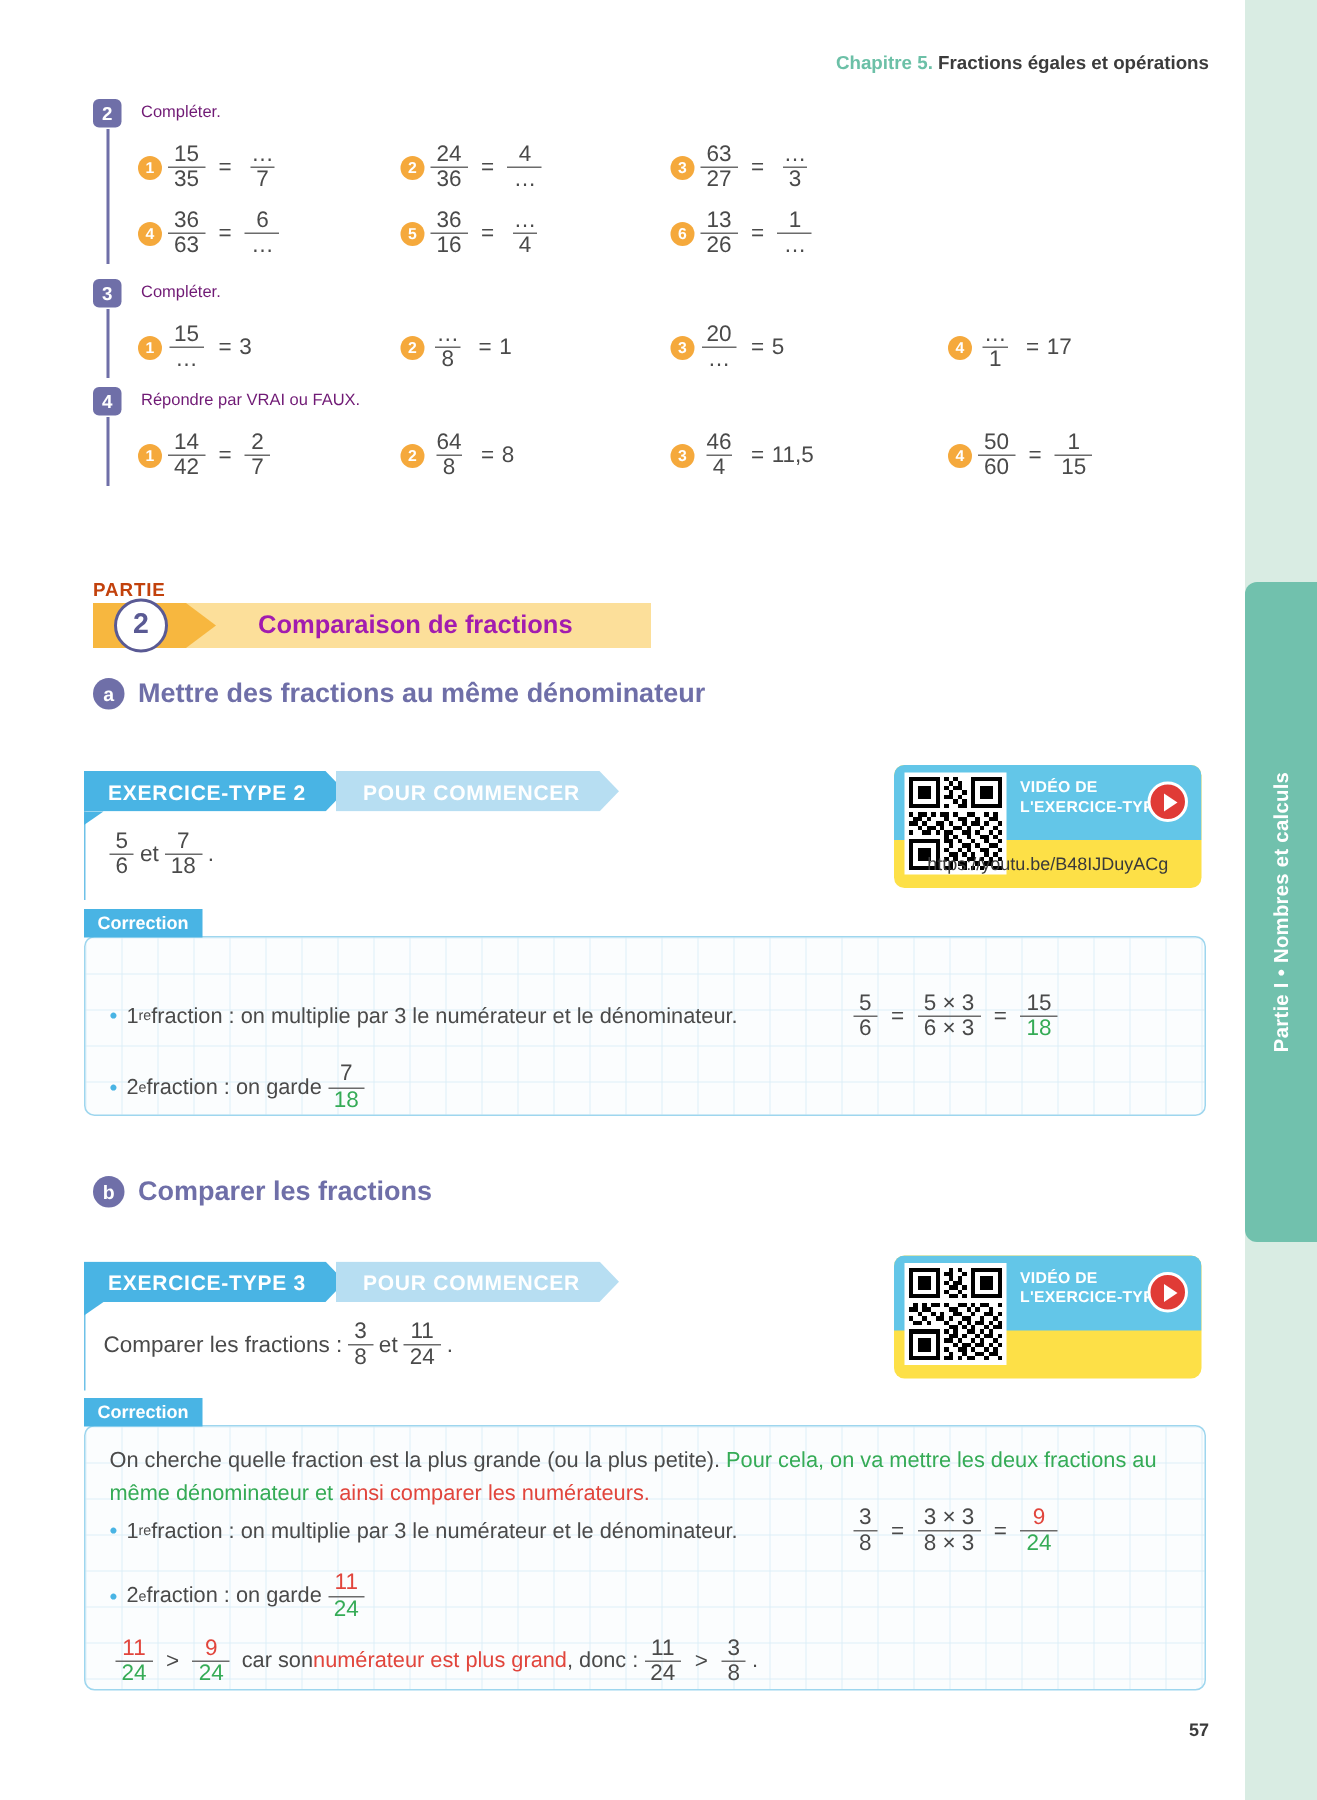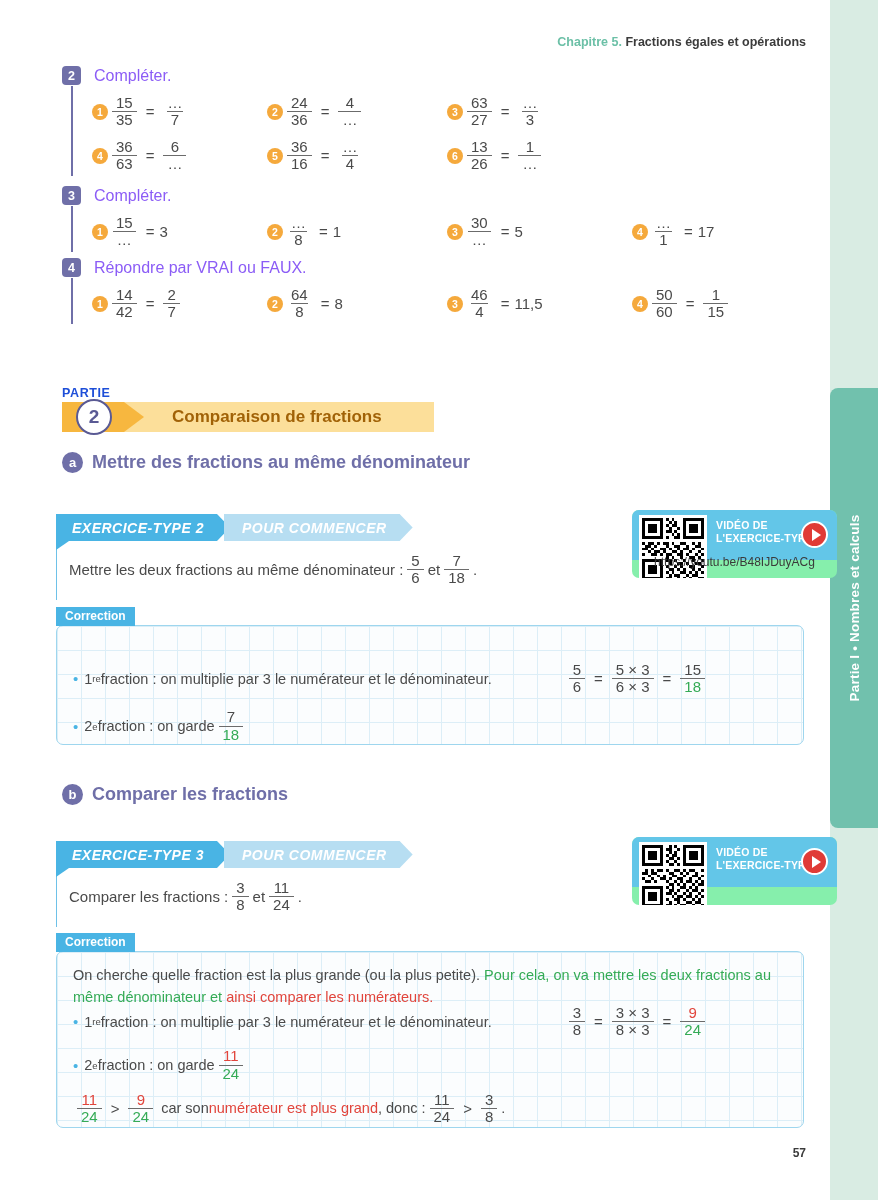--- a/index.html
+++ b/index.html
@@ -49,21 +49,21 @@
   }
   .ex-num {
     position: absolute; left: 0; top: 0;
     width: 19px; height: 19px; border-radius: 4px;
     background: #6f6fa8; color: #fff;
     font-size: 12.5px; font-weight: bold;
     display: flex; align-items: center; justify-content: center;
   }
   .ex-title {
     position: absolute; left: 32px; top: 0;
-    font-size: 16px; color: #8b5cf6; white-space: nowrap;
+    font-size: 11px; color: #701a75; white-space: nowrap;
     line-height: 19px;
   }
 
   .item { position: absolute; display: flex; align-items: center; }
   .dot {
     width: 16px; height: 16px; border-radius: 50%;
     background: #f5a93c; color: #fff;
     font-size: 10.5px; font-weight: bold;
     display: flex; align-items: center; justify-content: center;
     flex: 0 0 auto;
@@ -74,21 +74,21 @@
     vertical-align: middle;
   }
   .frac .num { padding: 0 4px; }
   .frac .den { padding: 0 4px; border-top: 1.3px solid #6b6b6b; }
   .eq { margin: 0 5px; font-size: 15px; }
   .plainval { font-size: 15px; }
 
   
   .partie-wrap { position: absolute; left: 62px; top: 386px; }
   .partie-word {
-    font-size: 12.5px; font-weight: bold; color: #1d4ed8;
+    font-size: 12.5px; font-weight: bold; color: #c2410c;
     letter-spacing: .6px;
   }
   .partie-bar {
     position: relative; margin-top: 2px;
     width: 372px; height: 30px;
     background: #fcdf9a;
     display: flex; align-items: center;
   }
   .partie-arrow {
     position: absolute; left: 0; top: 0; height: 30px; width: 82px;
@@ -97,37 +97,37 @@
   }
   .partie-circle {
     position: absolute; left: 14px; top: -3px;
     width: 36px; height: 36px; border-radius: 50%;
     background: #fff; border: 2.5px solid #5a5a94;
     color: #5a5a94; font-size: 19px; font-weight: bold;
     display: flex; align-items: center; justify-content: center;
   }
   .partie-title {
     position: relative; margin-left: 110px;
-    font-size: 17px; font-weight: bold; color: #a16207;
+    font-size: 17px; font-weight: bold; color: #a21caf;
   }
 
   
   .sub-head { position: absolute; left: 62px; display: flex; align-items: center; }
   .sub-letter {
     width: 21px; height: 21px; border-radius: 50%;
     background: #6f6fa8; color: #fff;
     font-size: 13px; font-weight: bold;
     display: flex; align-items: center; justify-content: center;
     margin-right: 9px;
   }
   .sub-text { font-size: 18px; font-weight: bold; color: #6f6fa8; }
 
   
   .et-card { position: absolute; left: 56px; width: 748px; }
-  .et-ribbon { position: relative; height: 27px; display: flex; font-style: italic; }
+  .et-ribbon { position: relative; height: 27px; display: flex; }
   .et-ribbon .seg1 {
     background: #49b4e4; color: #fff;
     font-size: 14px; font-weight: bold; letter-spacing: .5px;
     display: flex; align-items: center;
     padding: 0 26px 0 16px;
     clip-path: polygon(0 0, calc(100% - 13px) 0, 100% 50%, calc(100% - 13px) 100%, 0 100%);
   }
   .et-ribbon .seg2 {
     background: #b7def2; color: #ffffff;
     font-size: 14px; font-weight: bold; letter-spacing: .5px;
@@ -143,24 +143,23 @@
   }
   .et-body {
     border-left: 1.5px solid #6ec1e8;
     padding: 12px 0 14px 12px;
     min-height: 48px;
   }
   .et-statement { display: flex; align-items: center; font-size: 15px; }
 
   
   .qr-badge {
-    position: absolute; width: 205px; height: 68px;
+    position: absolute; width: 205px; height: 82px;
     border-radius: 7px; overflow: hidden;
-    background: #86efac;
-    margin-left: 36px;
+    background: #fde047;
   }
   .qr-top { height: 50px; background: #63c6e8; position: relative; }
   .qr-img {
     position: absolute; left: 7px; top: 5px;
     width: 68px; height: 68px; background: #fff; padding: 3px;
   }
   .qr-img svg { display: block; }
   .qr-text {
     position: absolute; left: 84px; top: 9px;
     color: #ffffff; font-size: 10.5px; font-weight: bold;
@@ -336,21 +335,21 @@
       <span class="num">…</span>
       <span class="den">8</span>
     </span>
     <span class="eq">=</span>
     <span class="plainval">1</span>
   </div>
 
   <div class="item" style="left:385px;top:29px;">
     <span class="dot">3</span>
     <span class="frac">
-      <span class="num">30</span>
+      <span class="num">20</span>
       <span class="den">…</span>
     </span>
     <span class="eq">=</span>
     <span class="plainval">5</span>
   </div>
 
   <div class="item" style="left:570px;top:29px;">
     <span class="dot">4</span>
     <span class="frac">
       <span class="num">…</span>
@@ -428,21 +427,20 @@
 </div>
 
 <div class="et-card" style="top:514px;">
   <div class="et-ribbon">
     <div class="seg1">EXERCICE-TYPE 2</div>
     <div class="seg2">POUR COMMENCER</div>
     <div class="et-tail"></div>
   </div>
   <div class="et-body">
     <div class="et-statement">
-      <span>Mettre les deux fractions au même dénominateur :</span>
       <span class="frac">
         <span class="num">5</span>
         <span class="den">6</span>
       </span>
       <span>et</span>
       <span class="frac">
         <span class="num">7</span>
         <span class="den">18</span>
       </span>
       <span>.</span>

